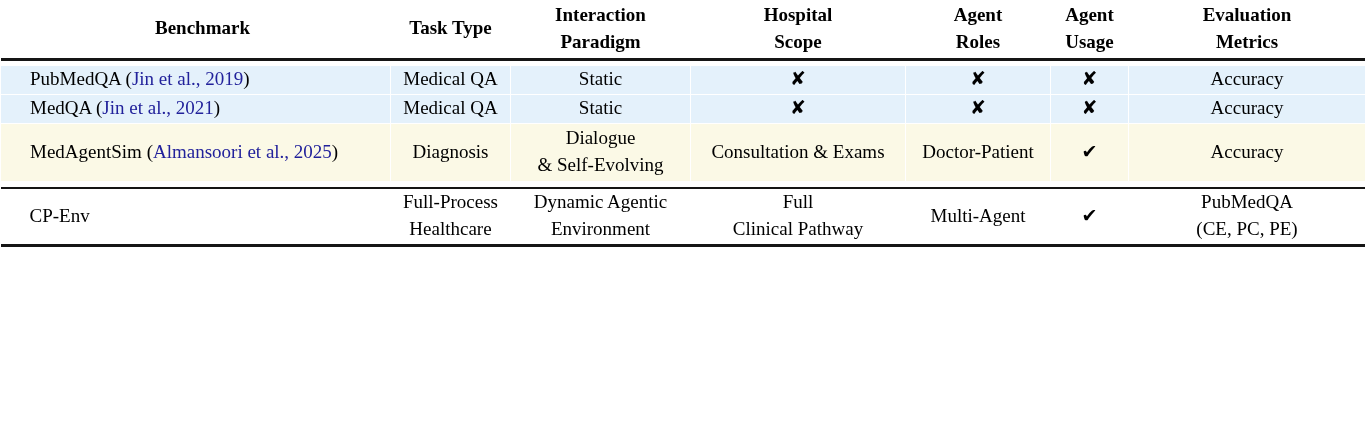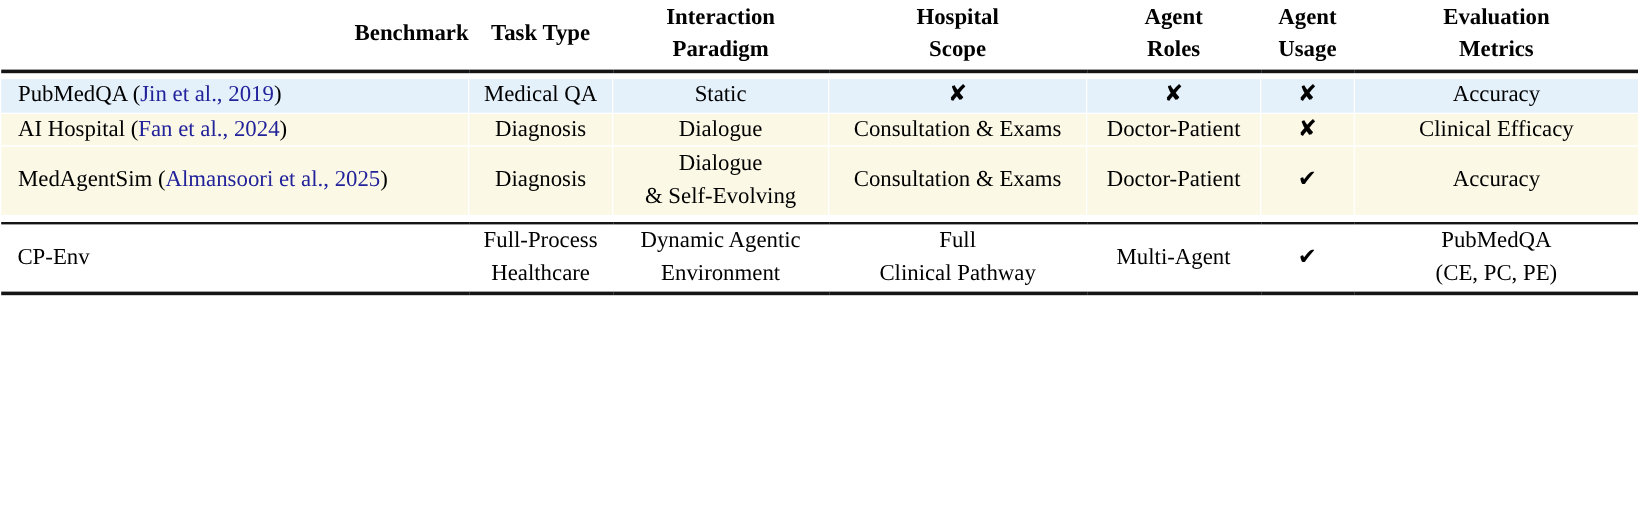--- a/index.html
+++ b/index.html
@@ -22,23 +22,23 @@
     line-height:1.42;
     overflow:hidden;
   }
   
   thead tr{height:59px;}
   thead th{
     font-weight:bold;
     border-bottom:3px solid #151515;
     background:#ffffff;
   }
-  thead th:first-child{text-align:right;padding-left:14px;}
+  thead th:first-child{text-align:center;padding-left:14px;}
   
-  tbody td:first-child{text-align:left;padding-left:14px;}
+  tbody td:first-child{text-align:left;padding-left:29px;}
   
   tr.spacer-top td{height:4px;background:#ffffff;border:none;padding:0;}
   tr.spacer-mid td{height:5px;background:#ffffff;border:none;padding:0;}
   
   tbody.sec-blue tr{height:29px;}
   tbody.sec-blue td{
     background:#e4f1fb;
     border:1px solid rgba(255,255,255,0.8);
   }
   tbody.sec-yellow tr{height:27px;}
@@ -97,32 +97,32 @@
   <tbody class="sec-blue">
     <tr>
       <td><span>PubMedQA (</span><span class="cite">Jin et al., 2019</span><span>)</span></td>
       <td>Medical QA</td>
       <td>Static</td>
       <td>✘</td>
       <td>✘</td>
       <td>✘</td>
       <td>Accuracy</td>
     </tr>
+    <tr>
+      <td><span>MedQA (</span><span class="cite">Jin et al., 2021</span><span>)</span></td>
+      <td>Medical QA</td>
+      <td>Static</td>
+      <td>✘</td>
+      <td>✘</td>
+      <td>✘</td>
+      <td>Accuracy</td>
+    </tr>
   </tbody>
 
   <tbody class="sec-yellow">
-    <tr>
-      <td><span>AI Hospital (</span><span class="cite">Fan et al., 2024</span><span>)</span></td>
-      <td>Diagnosis</td>
-      <td>Dialogue</td>
-      <td>Consultation &amp; Exams</td>
-      <td>Doctor-Patient</td>
-      <td>✘</td>
-      <td>Clinical Efficacy</td>
-    </tr>
     <tr class="tall">
       <td><span>MedAgentSim (</span><span class="cite">Almansoori et al., 2025</span><span>)</span></td>
       <td>Diagnosis</td>
       <td>Dialogue
 &amp; Self-Evolving</td>
       <td>Consultation &amp; Exams</td>
       <td>Doctor-Patient</td>
       <td>✔</td>
       <td>Accuracy</td>
     </tr>

